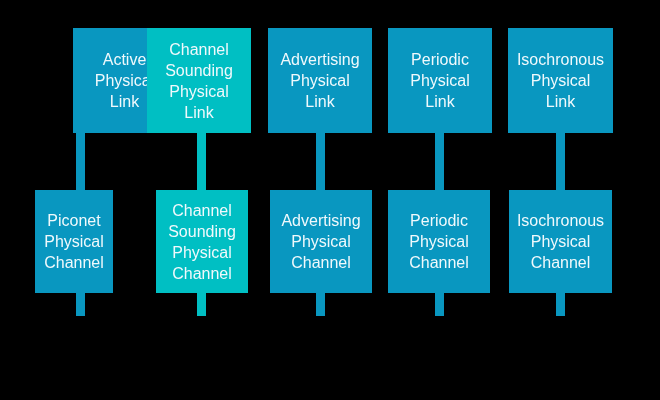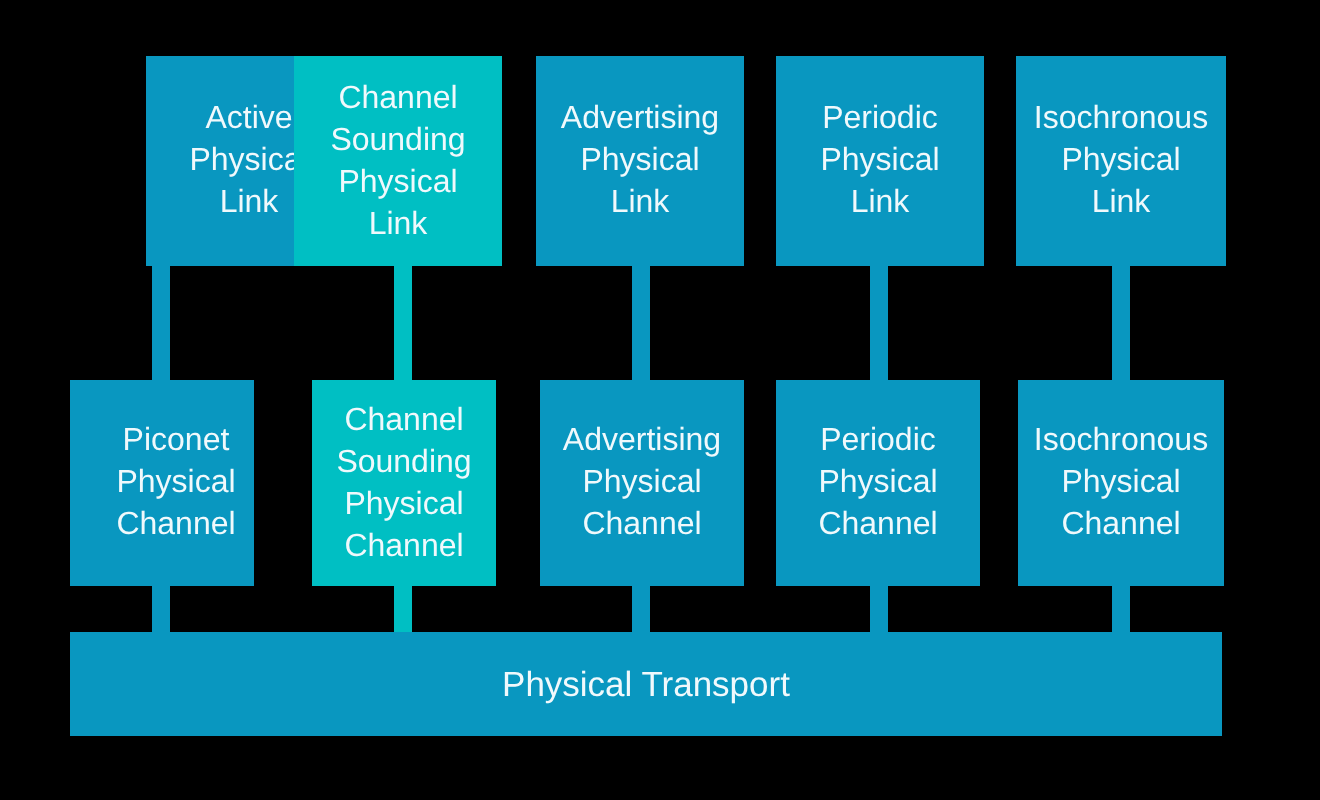--- a/index.html
+++ b/index.html
@@ -33,21 +33,21 @@
 
   .row-top { top: 28px;  height: 105px; }
   .row-mid { top: 190px; height: 103px; }
 
   .t1 { left: 29px;  width: 103px; margin-left: 44px; }
   .t2 { left: 147px; width: 104px; }
   .t3 { left: 268px; width: 104px; }
   .t4 { left: 388px; width: 104px; }
   .t5 { left: 508px; width: 105px; }
 
-  .m1 { left: 35px;  width: 78px; padding-left: 14px;  }
+  .m1 { left: 35px;  width: 78px;  }
   .m2 { left: 156px; width: 92px;  }
   .m3 { left: 270px; width: 102px; }
   .m4 { left: 388px; width: 102px; }
   .m5 { left: 509px; width: 103px; }
 
   .conn {
     position: absolute;
     width: 9px;
   }
   .conn-top { top: 133px; height: 57px; }
@@ -131,17 +131,14 @@
 Physical
 Channel</span>
   </div>
 
   <div class="conn conn-bot cx1 blue"></div>
   <div class="conn conn-bot cx2 teal"></div>
   <div class="conn conn-bot cx3 blue"></div>
   <div class="conn conn-bot cx4 blue"></div>
   <div class="conn conn-bot cx5 blue"></div>
 
-  <div class="box bar blue">
-    <span class="lbl">Physical Transport</span>
-  </div>
 
 </div>
 
 </body></html>

